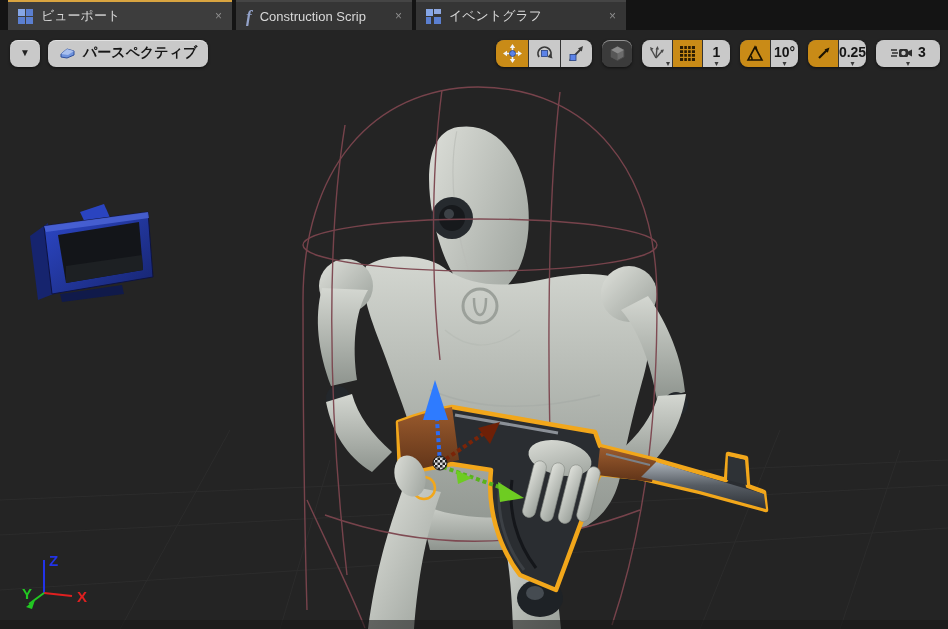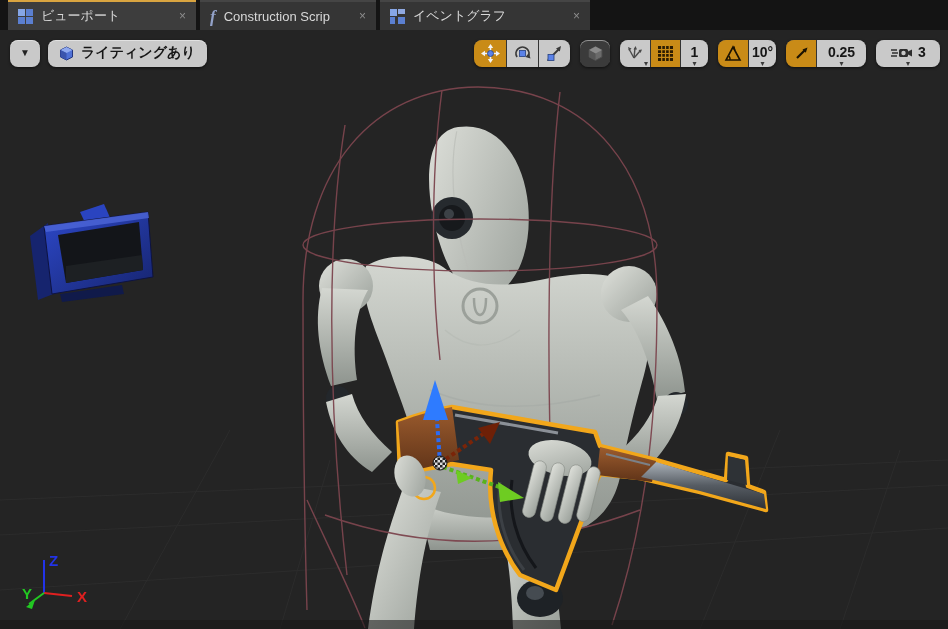--- a/index.html
+++ b/index.html
@@ -7,21 +7,21 @@
        font-family:"Liberation Sans","DejaVu Sans",sans-serif;-webkit-font-smoothing:antialiased;}
 
   
   .tabbar{position:absolute;top:0;left:0;width:948px;height:30px;background:#141414;
           display:flex;align-items:stretch;padding-left:8px;box-sizing:border-box;gap:4px;}
   .tab{display:flex;align-items:center;gap:8px;padding:0 10px;box-sizing:border-box;
        background:#353535;color:#d8d8d8;font-size:13px;border-top:2px solid #454545;cursor:default;}
   .tab.active{background:#3d3d3d;border-top:2px solid #d9a440;}
   .tab .tlabel{white-space:nowrap;overflow:hidden;text-overflow:clip;flex:1;}
   .tab .close{color:#8d8d8d;font-size:12px;margin-left:4px;}
-  .tab1{width:188px;}
+  .tab1{width:224px;}
   .tab2{width:176px;}
   .tab3{width:210px;}
   .grid-icon{display:grid;grid-template-columns:7px 7px;grid-template-rows:7px 7px;gap:1px;}
   .grid-icon i{background:#5b7fd0;}
   .grid-icon i:nth-child(1){background:#86a6e6;}
   .grid-icon.ev i:nth-child(2){background:#8fa8e0;height:5px;}
   .grid-icon.ev i:nth-child(3){width:5px;}
   .f-icon{font-family:"Liberation Serif","DejaVu Serif",serif;font-style:italic;font-weight:bold;
           font-size:17px;color:#93a2c9;line-height:1;}
 
@@ -42,21 +42,21 @@
   .seg-group{display:flex;height:27px;border-radius:8px;overflow:hidden;
              box-shadow:inset 0 1px 0 rgba(255,255,255,.3),0 1px 3px rgba(0,0,0,.6);}
   .seg{position:relative;display:flex;align-items:center;justify-content:center;height:100%;
        background:#c9c9c9;color:#161616;font-size:14px;font-weight:bold;box-sizing:border-box;}
   .seg + .seg{border-left:1px solid #333;}
   .seg.active{background:#c98b17;}
   .seg .caret{position:absolute;bottom:-1px;left:50%;transform:translateX(-50%);
               font-size:8px;color:#3a3a3a;line-height:1;}
   .seg .caret.corner{left:auto;right:2px;transform:none;}
   .seg.w32{width:32px;} .seg.w30{width:30px;} .seg.w28{width:28px;}
-  .seg.w46{width:28px;} .seg.w50{width:50px;} .seg.w64{width:64px;gap:6px;}
+  .seg.w46{width:28px;} .seg.w50{width:28px;} .seg.w64{width:64px;gap:6px;}
   .dd-glyph{font-size:10px;color:#222;line-height:1;}
   .val{padding-bottom:2px;}
 </style>
 </head>
 <body>
 
 <div class="app">
 
   <div class="tabbar">
     <div class="tab tab1 active">
@@ -242,26 +242,25 @@
 
       <rect x="0" y="590" width="948" height="9" fill="#151515" opacity="0.55"></rect>
     </svg>
 
     <div class="vtoolbar">
       <div class="left-tools">
         <div class="btn iconbtn">
           <span class="dd-glyph">▼</span>
         </div>
         <div class="btn">
-          <svg width="15" height="15" viewBox="0 0 15 15">
-            <path d="M7.5,1 L13.5,4 L13.5,11 L7.5,14 L1.5,11 L1.5,4 Z" fill="#4f71d6" stroke="#23357e" stroke-width="1"></path>
-            <path d="M7.5,1 L13.5,4 L7.5,7 L1.5,4 Z" fill="#8fa8ee"></path>
-            <path d="M7.5,7 L7.5,14 L1.5,11 L1.5,4 Z" fill="#3a54ad"></path>
+          <svg width="17" height="13" viewBox="0 0 17 13">
+            <path d="M2,7 L8,2 L15,4 L15,8 L8,11 L2,10 Z" fill="#6f93dd" stroke="#2f4f9a" stroke-width="1"></path>
+            <path d="M2,7 L8,2 L15,4 L9,8 Z" fill="#a9c0ee"></path>
           </svg>
-          <span>ライティングあり</span>
+          <span>パースペクティブ</span>
         </div>
       </div>
 
       <div class="right-tools">
 
         <div class="seg-group">
           <div class="seg w32 active">
             <svg width="19" height="19" viewBox="0 0 19 19">
               <g stroke="#f3f3f3" stroke-width="1.6">
                 <line x1="9.5" y1="3" x2="9.5" y2="16"></line>

